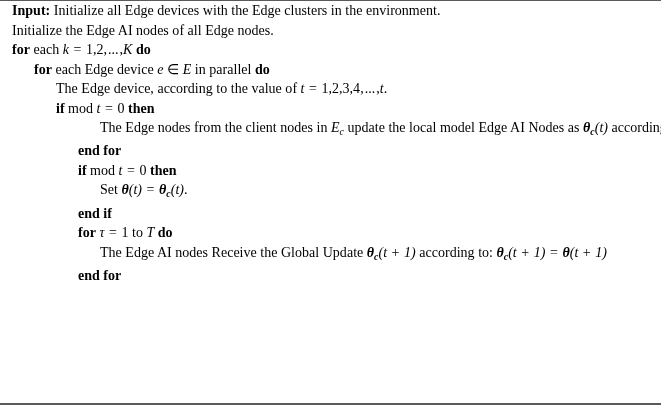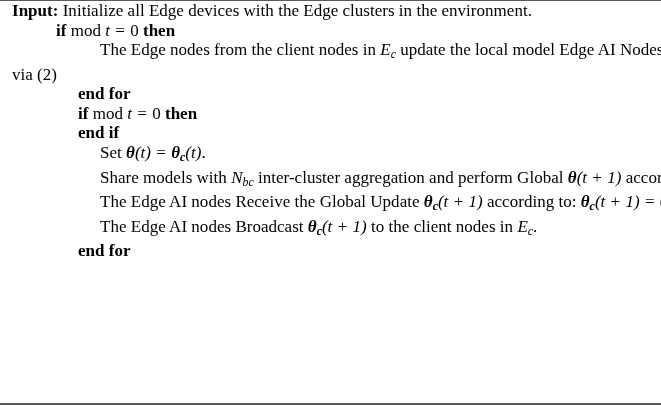--- a/index.html
+++ b/index.html
@@ -20,21 +20,21 @@
     width: 661px;
     height: 405px;
     padding: 0 4px;
     border-top: 1.5px solid #5a5a5a;
     border-bottom: 2.5px solid #5a5a5a;
     display: flex;
     flex-direction: column;
     justify-content: flex-start;
   }
   .code-line {
-    font-size: 17px;
+    font-size: 14px;
     line-height: 19.55px;
     white-space: nowrap;
     letter-spacing: 0.02px;
     padding-left: 8px;
     font-family: Liberation Serif, serif;
   }
   
   .ind0  { padding-left: 8px; }
   .ind1  { padding-left: 30px; }
   .ind2  { padding-left: 52px; }
@@ -60,42 +60,44 @@
   .op { padding: 0 1px; }
 </style>
 </head>
 <body>
 
 <div id="algorithm-block">
 
   <div class="code-line ind0"><span class="kw">Input:</span> Initialize all Edge devices with the Edge clusters in the environment.</div>
 
 
+  <div class="code-line ind0">Initialize the Edge AI nodes of all Edge nodes.</div>
 
+  <div class="code-line ind0"><span class="kw">for</span> each <span class="it">k</span> <span class="op">=</span> 1,2,<span class="op">...</span>,<span class="it">K</span> <span class="kw">do</span></div>
 
+  <div class="code-line ind1"><span class="kw">for</span> each Edge device <span class="it">e</span> ∈ <span class="it">E</span> in parallel <span class="kw">do</span></div>
 
+  <div class="code-line ind2">The Edge device, according to the value of <span class="it">t</span> <span class="op">=</span> 1,2,3,4,<span class="op">...</span>,<span class="it">t</span>.</div>
 
   <div class="code-line ind2"><span class="kw">if</span> mod <span class="it">t</span> <span class="op">=</span> 0 <span class="kw">then</span></div>
 
 
   <div class="code-line ind4">The Edge nodes from the client nodes in <span class="it">E</span><span class="sub">c</span> update the local model Edge AI Nodes as <span class="bi">θ</span><span class="sub-b">c</span><span class="it">(t)</span> according via (1)</div>
 
 
-  <div class="code-line ind0">via (2)</div>
 
   <div class="code-line ind3"><span class="kw">end for</span></div>
 
   <div class="code-line ind3"><span class="kw">if</span> mod <span class="it">t</span> <span class="op">=</span> 0 <span class="kw">then</span></div>
 
+  <div class="code-line ind4">Set <span class="bi">θ</span><span class="it">(t)</span> <span class="op">=</span> <span class="bi">θ</span><span class="sub-b">c</span><span class="it">(t)</span>.</div>
+
   <div class="code-line ind3"><span class="kw">end if</span></div>
 
-  <div class="code-line ind4">Set <span class="bi">θ</span><span class="it">(t)</span> <span class="op">=</span> <span class="bi">θ</span><span class="sub-b">c</span><span class="it">(t)</span>.</div>
+  <div class="code-line ind3"><span class="kw">for</span> <span class="it">τ</span> <span class="op">=</span> 1 to <span class="it">T</span> <span class="kw">do</span></div>
 
-
-  <div class="code-line ind4">Share models with <span class="it">N</span><span class="sub">bc</span> inter-cluster aggregation and perform Global <span class="bi">θ</span><span class="it">(t</span> <span class="op">+</span> <span class="it">1)</span> according via (3)</div>
 
   <div class="code-line ind4">The Edge AI nodes Receive the Global Update <span class="bi">θ</span><span class="sub-b">c</span><span class="it">(t</span> <span class="op">+</span> <span class="it">1)</span> according to: <span class="bi">θ</span><span class="sub-b">c</span><span class="it">(t</span> <span class="op">+</span> <span class="it">1)</span> <span class="op">=</span> <span class="bi">θ</span><span class="it">(t</span> <span class="op">+</span> <span class="it">1)</span></div>
 
-  <div class="code-line ind4">The Edge AI nodes Broadcast <span class="bi">θ</span><span class="sub-b">c</span><span class="it">(t</span> <span class="op">+</span> <span class="it">1)</span> to the client nodes in <span class="it">E</span><span class="sub">c</span>.</div>
 
   <div class="code-line ind3"><span class="kw">end for</span></div>
 
 </div>
 
 </body></html>

